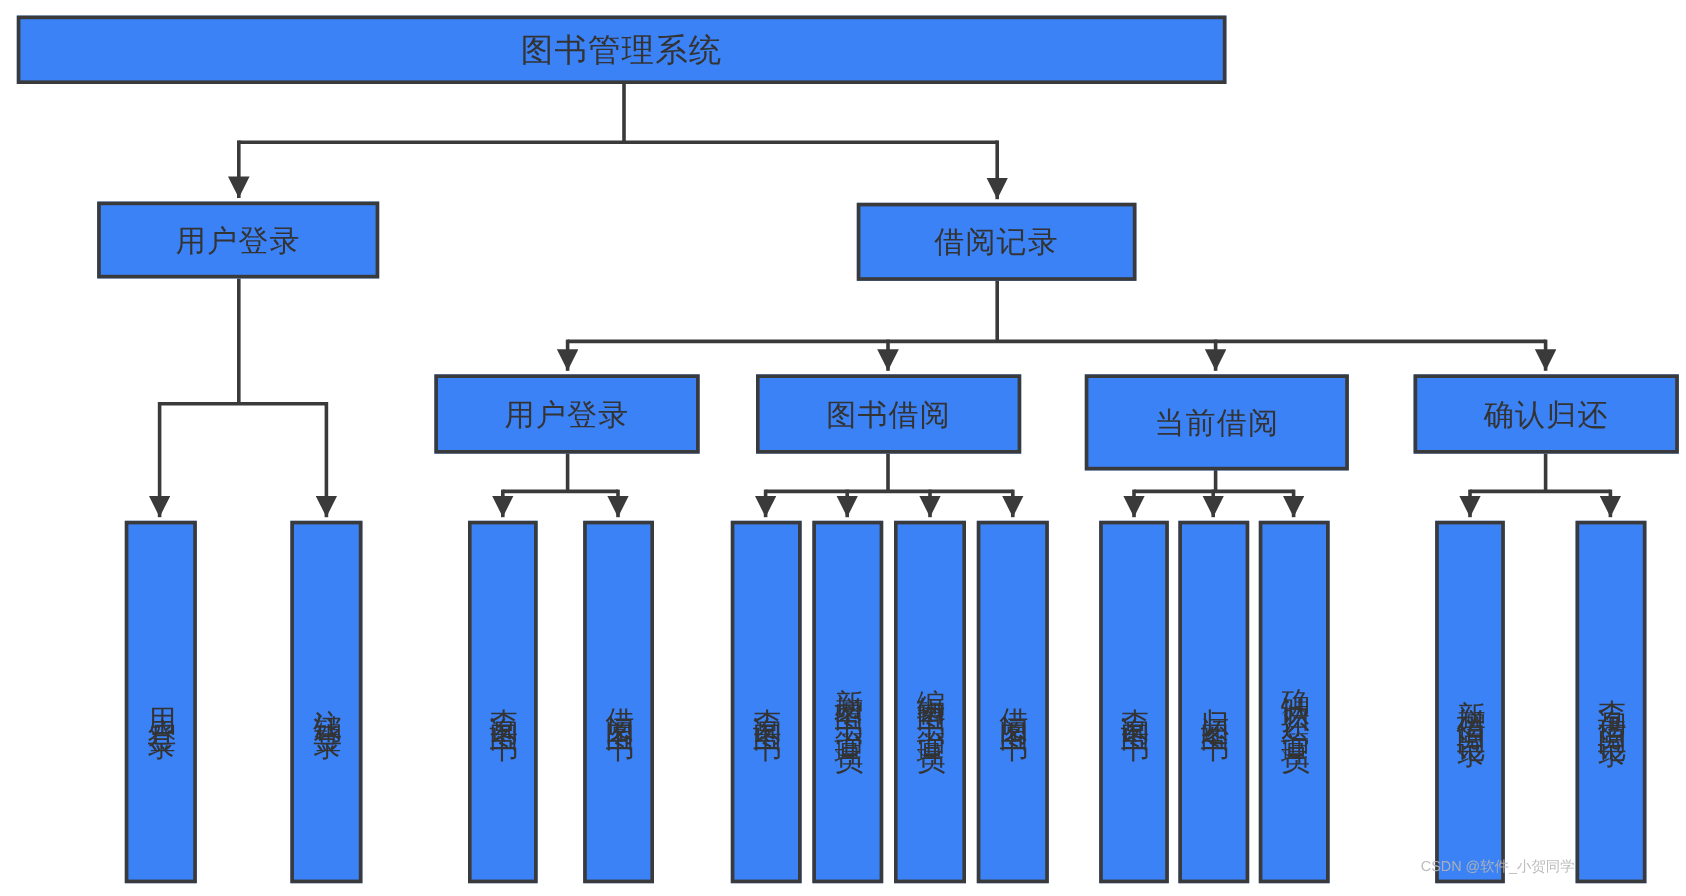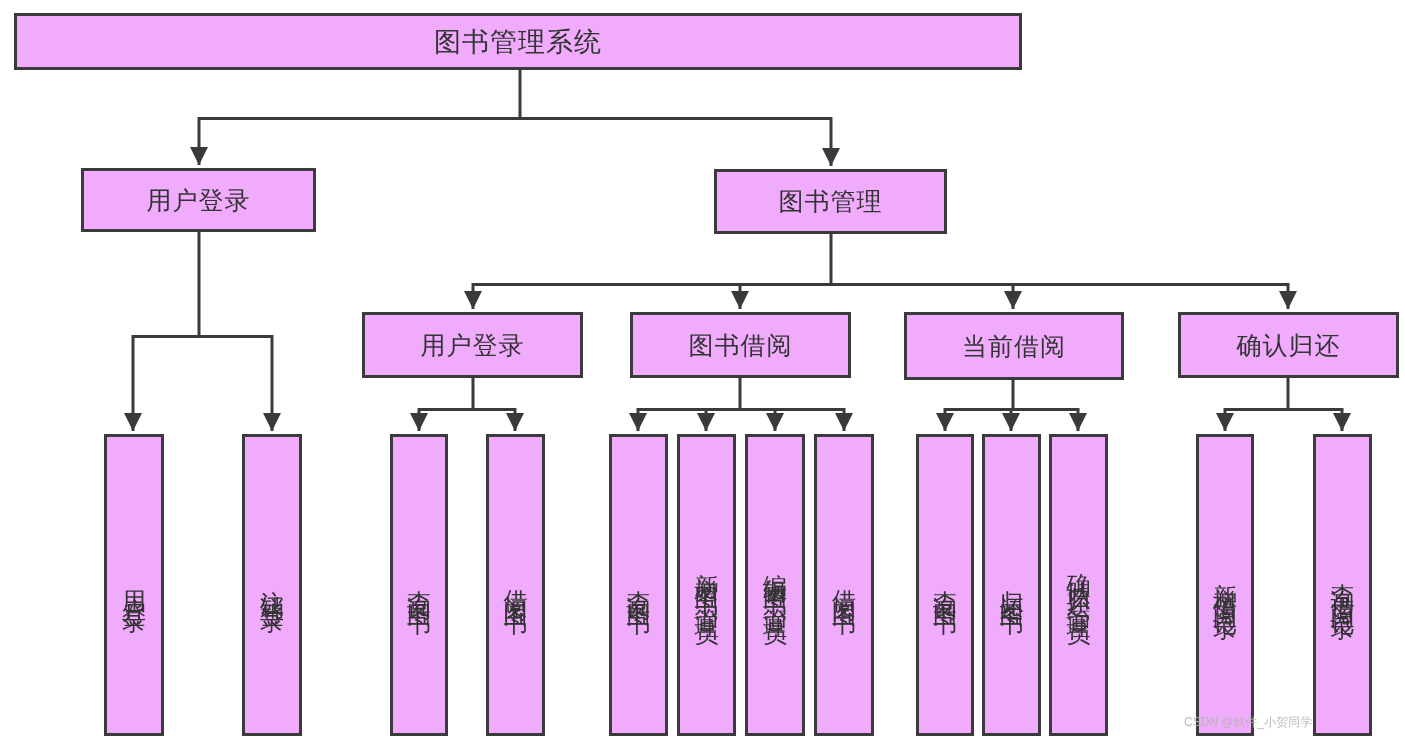--- a/index.html
+++ b/index.html
@@ -18,21 +18,21 @@
   svg.connectors {
     position: absolute;
     left: 0; top: 0;
     width: 1405px;
     height: 747px;
   }
   .node {
     position: absolute;
     box-sizing: border-box;
     border: 3px solid #3a3a3a;
-    background: #f0abfc;
+    background: #3b82f6;
     display: flex;
     align-items: center;
     justify-content: center;
     color: #333333;
   }
   .hnode { font-size: 25px; letter-spacing: 1px; }
   .root-node { font-size: 27px; letter-spacing: 1px; }
   .vnode span {
     writing-mode: vertical-rl;
     line-height: 1;
@@ -102,25 +102,25 @@
     <line class="arrow" x1="1078" y1="408" x2="1078" y2="431" marker-end="url(#arrowhead)"></line>
 
     <path class="edge" d="M1288 378 V409.5 M1225 409.5 H1342"></path>
     <line class="arrow" x1="1225" y1="408" x2="1225" y2="431" marker-end="url(#arrowhead)"></line>
     <line class="arrow" x1="1342" y1="408" x2="1342" y2="431" marker-end="url(#arrowhead)"></line>
   </svg>
 
   <div class="node hnode root-node" style="left:14px; top:13px; width:1008px; height:57px;">图书管理系统</div>
 
   <div class="node hnode" style="left:81px; top:168px; width:235px; height:64px;">用户登录</div>
-  <div class="node hnode" style="left:714px; top:169px; width:233px; height:65px;">图书管理</div>
+  <div class="node hnode" style="left:714px; top:169px; width:233px; height:65px;">借阅记录</div>
 
   <div class="node hnode" style="left:362px; top:312px; width:221px; height:66px;">用户登录</div>
   <div class="node hnode" style="left:630px; top:312px; width:221px; height:66px;">图书借阅</div>
-  <div class="node hnode" style="left:904px; top:312px; width:220px; height:68px;">当前借阅</div>
+  <div class="node hnode" style="left:904px; top:312px; width:220px; height:80px;">当前借阅</div>
   <div class="node hnode" style="left:1178px; top:312px; width:221px; height:66px;">确认归还</div>
 
   <div class="node vnode" style="left:104px; top:434px; width:60px; height:302px;">
     <span>用户登录</span>
   </div>
   <div class="node vnode" style="left:242px; top:434px; width:60px; height:302px;">
     <span>注销登录</span>
   </div>
 
   <div class="node vnode" style="left:390px; top:434px; width:58px; height:302px;">

